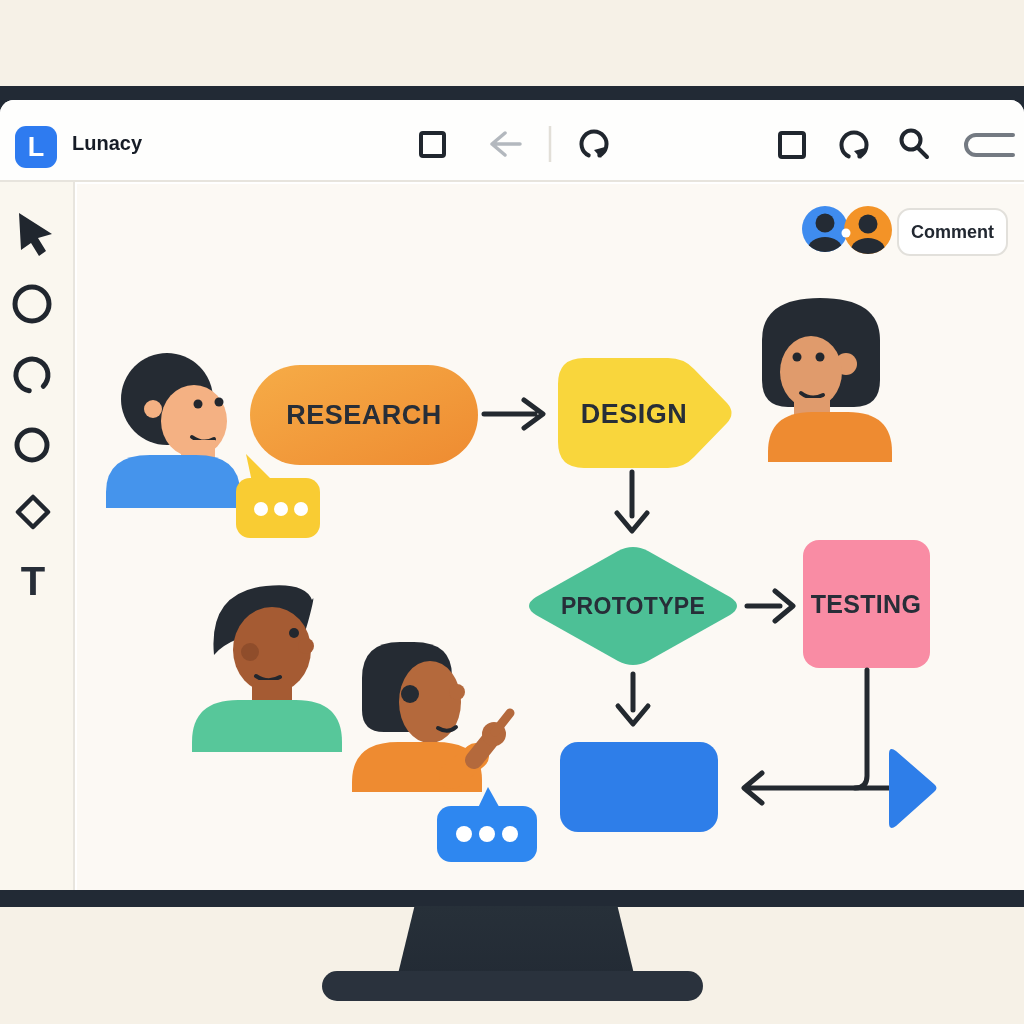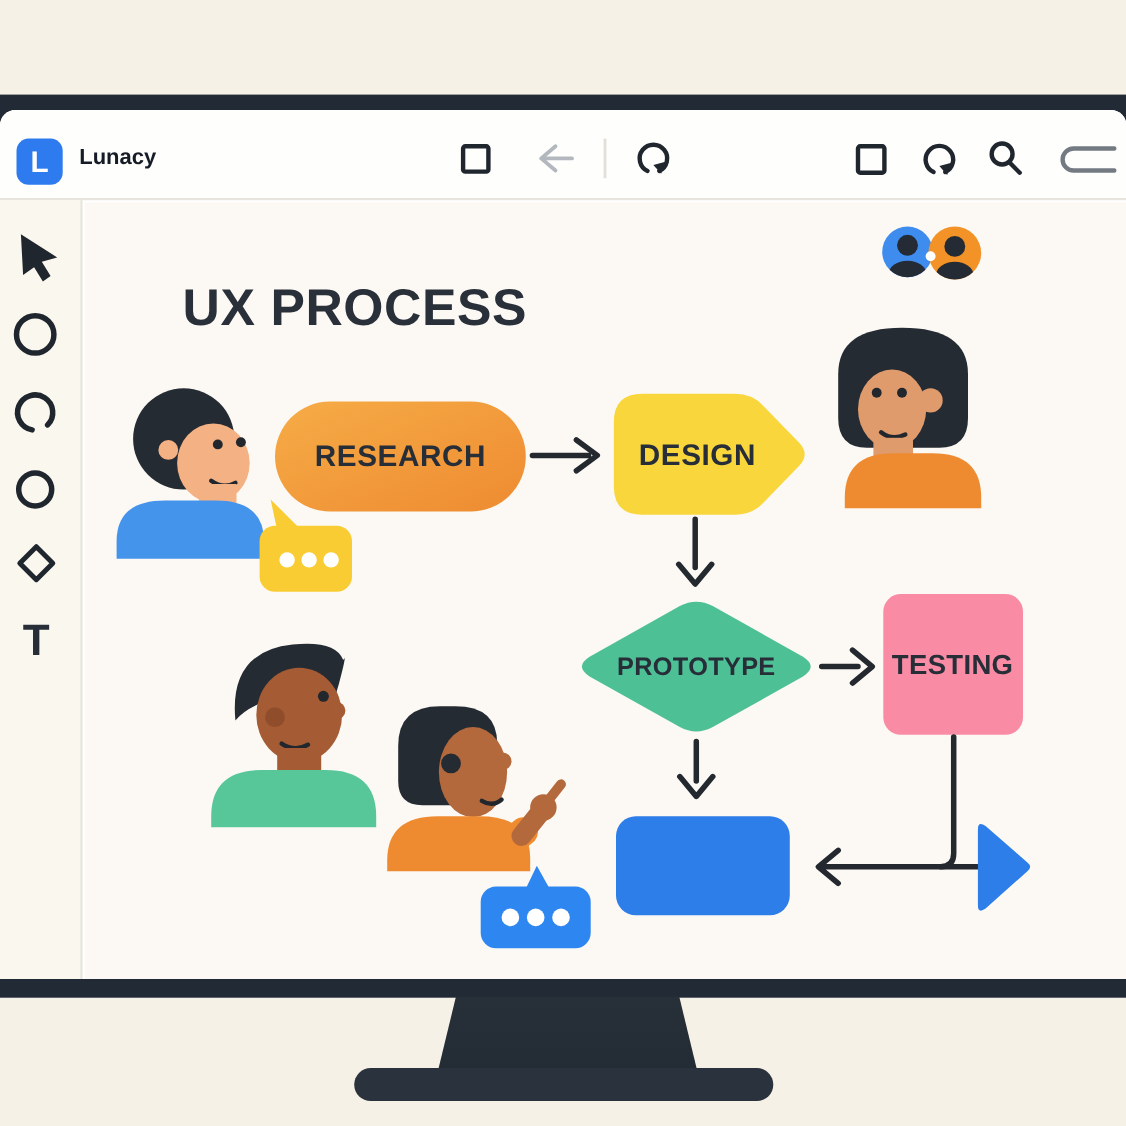--- a/index.html
+++ b/index.html
@@ -219,18 +219,18 @@
     </g>
     <g>
       <path d="M476,812 L488,787 L502,812 Z" fill="#2E87F0"></path>
       <rect x="437" y="806" width="100" height="56" rx="14" fill="#2E87F0"></rect>
       <circle cx="464" cy="834" r="8" fill="#FFFFFF"></circle>
       <circle cx="487" cy="834" r="8" fill="#FFFFFF"></circle>
       <circle cx="510" cy="834" r="8" fill="#FFFFFF"></circle>
     </g>
   </svg>
 
-  <div class="page-title">UX PROCESS</div>
+  <div class="comment-btn">Comment</div>
 
   <div class="bezel-bottom"></div>
   <div class="stand-neck"></div>
   <div class="stand-base"></div>
 </div>
 
 </body></html>

